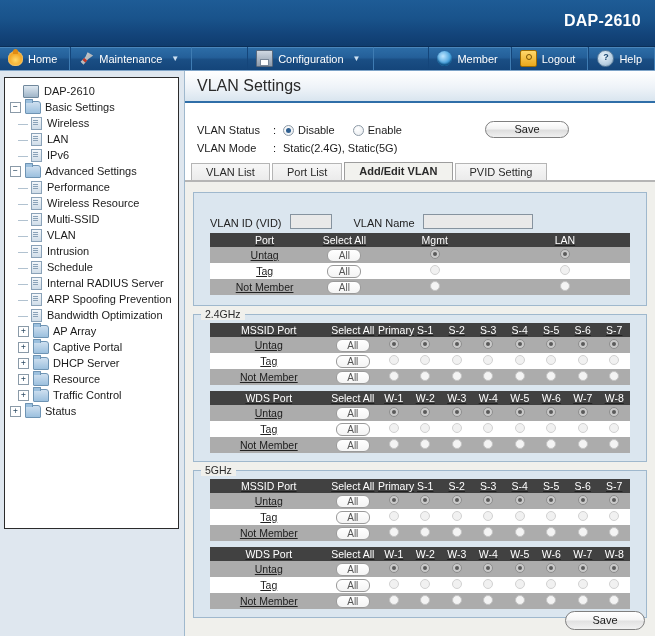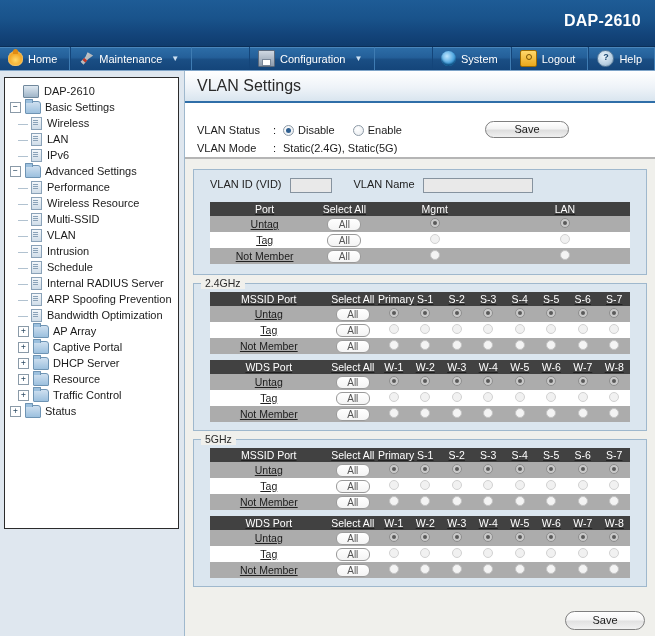--- a/index.html
+++ b/index.html
@@ -366,23 +366,23 @@
     position: relative;
   }
   .panel {
     margin: 10px 8px 0 8px;
     background: #dbe6ef;
     border: 1px solid #9fb8cd;
     padding: 8px 8px 10px 8px;
   }
   .vid-row {
     display: flex;
-    align-items: flex-start;
+    align-items: flex-end;
     height: 20px;
-    margin: 0 0 4px 8px;
+    margin: 8px 0 4px 8px;
     font-size: 11px;
   }
   .vid-lbl { margin-right: 8px; }
   .inp {
     height: 15px;
     border: 1px solid #86939f;
     background: #e9e9e9;
     box-sizing: border-box;
   }
   .inp-vid { width: 42px; margin-right: 22px; }
@@ -520,21 +520,21 @@
   </div>
   <div class="nav-spacer"></div>
   <div class="navitem">
     <span class="navicon ico-config"></span>
     <span class="nav-lbl">Configuration</span>
     <span class="caret">▼</span>
   </div>
   <div class="nav-spacer"></div>
   <div class="navitem">
     <span class="navicon ico-system"></span>
-    <span class="nav-lbl">System</span>
+    <span class="nav-lbl">Member</span>
   </div>
   <div class="navitem">
     <span class="navicon ico-logout"></span>
     <span class="nav-lbl">Logout</span>
   </div>
   <div class="navitem">
     <span class="navicon ico-help">?</span>
     <span class="nav-lbl">Help</span>
   </div>
 </div>
@@ -669,20 +669,26 @@
           <span class="lbl-w">VLAN Mode</span>
           <span class="colon">:</span>
           <span>Static(2.4G),  Static(5G)</span>
         </div>
         <div class="save-wrap">
           <div class="btn-save">Save</div>
         </div>
       </div>
     </div>
 
+    <div class="tabs" id="tabs">
+        <div class="tab">VLAN List</div>
+        <div class="tab">Port List</div>
+        <div class="tab active">Add/Edit VLAN</div>
+        <div class="tab">PVID Setting</div>
+      </div>
     <div class="tab-underline"></div>
 
     <div class="form-area">
 
       <div class="panel">
         <div class="vid-row">
           <span class="vid-lbl">VLAN ID (VID)</span>
           <span class="inp inp-vid"></span>
           <span class="vid-lbl">VLAN Name</span>
           <span class="inp inp-name"></span>

